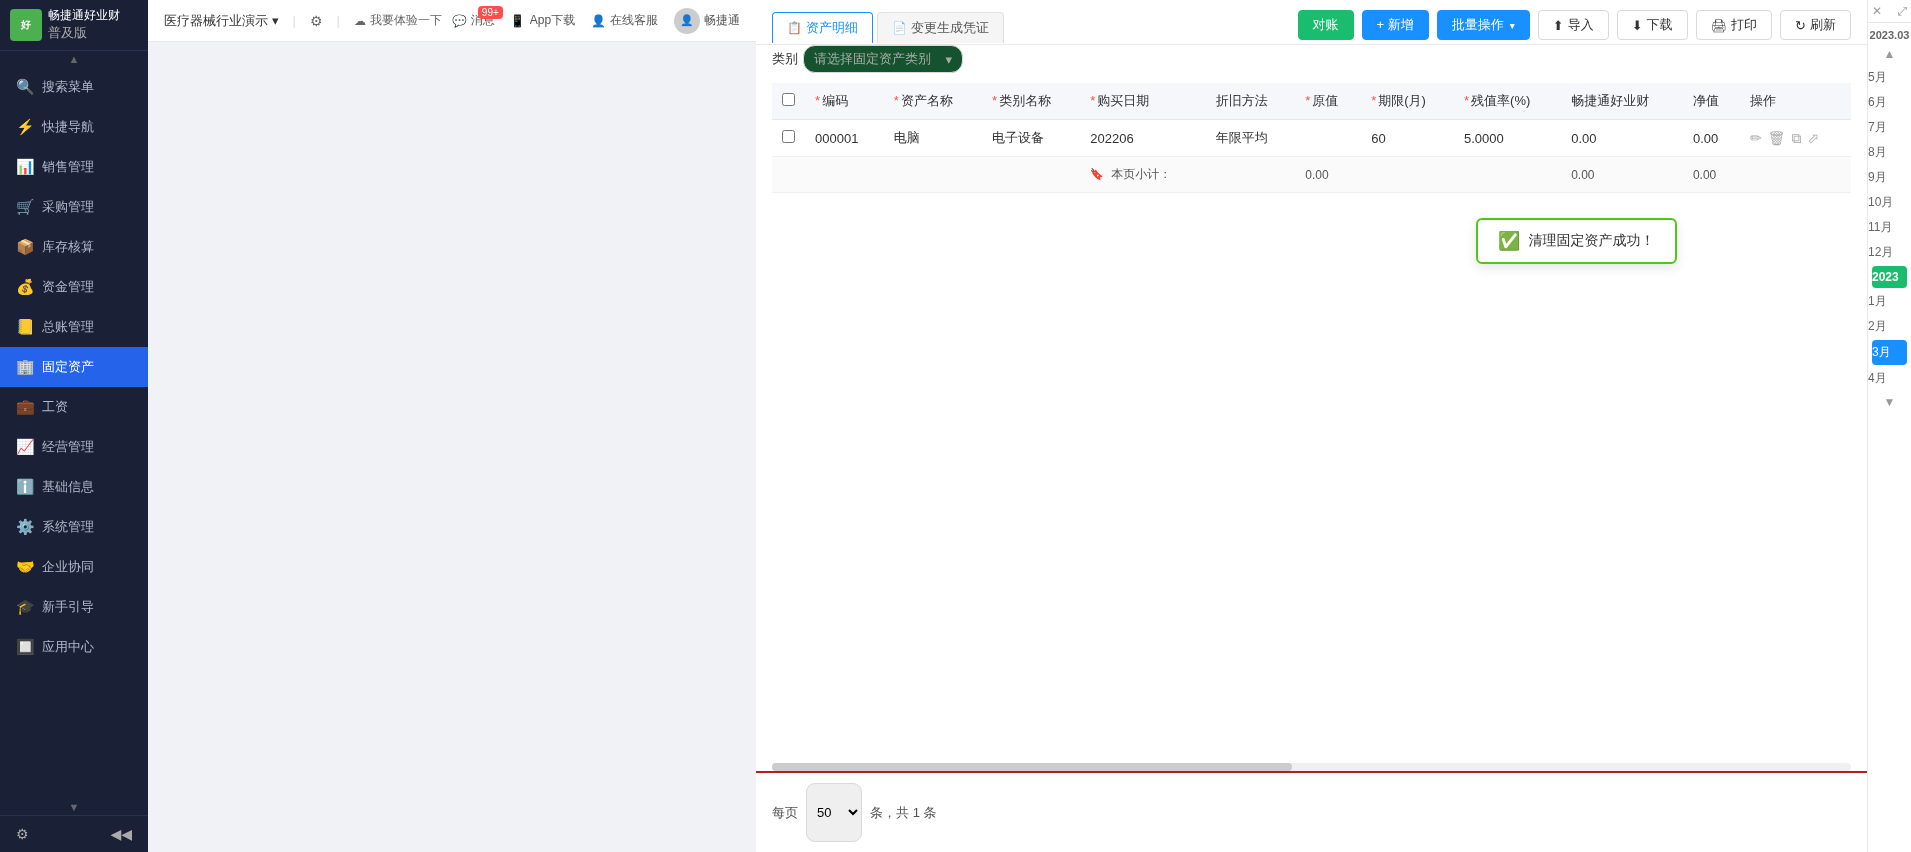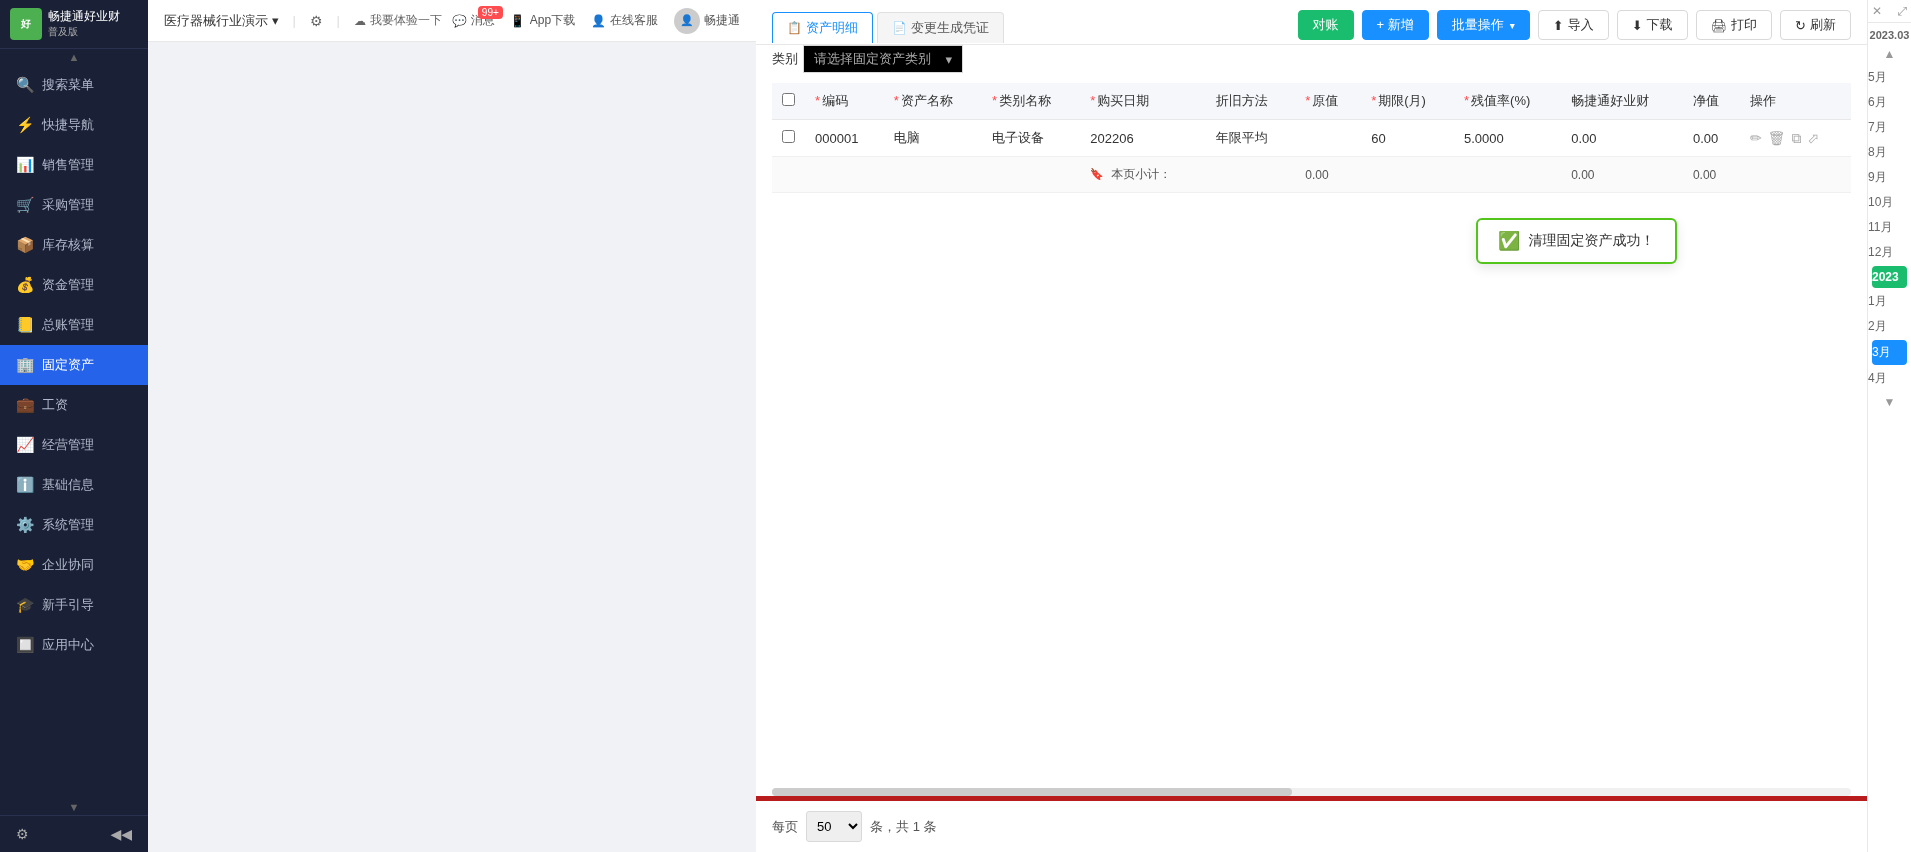--- a/index.html
+++ b/index.html
@@ -29,21 +29,21 @@
       background: #4caf50;
       border-radius: 4px;
       display: flex;
       align-items: center;
       justify-content: center;
       color: white;
       font-size: 10px;
       font-weight: bold;
     }
     .sidebar-logo-text { font-size: 12px; color: #fff; line-height: 1.3; }
-    .sidebar-logo-sub { font-size: 10px; color: #aaa; }
+    .sidebar-logo-sub { font-size: 13px; color: #aaa; }
     .sidebar-scroll { flex: 1; overflow-y: auto; overflow-x: hidden; }
     .sidebar-scroll::-webkit-scrollbar { width: 4px; }
     .sidebar-scroll::-webkit-scrollbar-thumb { background: #3a4060; }
     .sidebar-item {
       display: flex;
       align-items: center;
       gap: 8px;
       padding: 11px 16px;
       cursor: pointer;
       color: #b0b8cc;
@@ -239,22 +239,22 @@
       gap: 5px;
       flex-shrink: 0;
     }
     .filter-label { font-size: 13px; color: #333; }
     .filter-select {
       display: flex;
       align-items: center;
       gap: 4px;
       padding: 4px 10px;
       border: 1px solid #d9d9d9;
-      border-radius: 0;
-      background: #000000;
+      border-radius: 12px;
+      background: #14532d;
       cursor: pointer;
       font-size: 13px;
       color: #aaa;
       min-width: 160px;
       justify-content: space-between;
     }
 
     
     .table-wrap {
       flex: 1;
@@ -292,27 +292,27 @@
     .subtotal-row td { background: #fafafa; color: #555; font-size: 12px; }
 
     
     .pagination {
       padding: 10px 16px;
       display: flex;
       align-items: center;
       gap: 8px;
       font-size: 13px;
       color: #555;
-      border-top: 5px solid #b91c1c;
+      border-top: 2px solid #b91c1c;
       flex-shrink: 0;
     }
     .pagination select {
-      padding: 6px 6px;
+      padding: 20px 6px;
       border: 1px solid #d9d9d9;
-      border-radius: 3px;
+      border-radius: 9px;
       font-size: 13px;
     }
 
     
     .toast {
       position: absolute;
       background: #fff;
       border: 2px solid #52c41a;
       border-radius: 6px;
       padding: 10px 20px;

